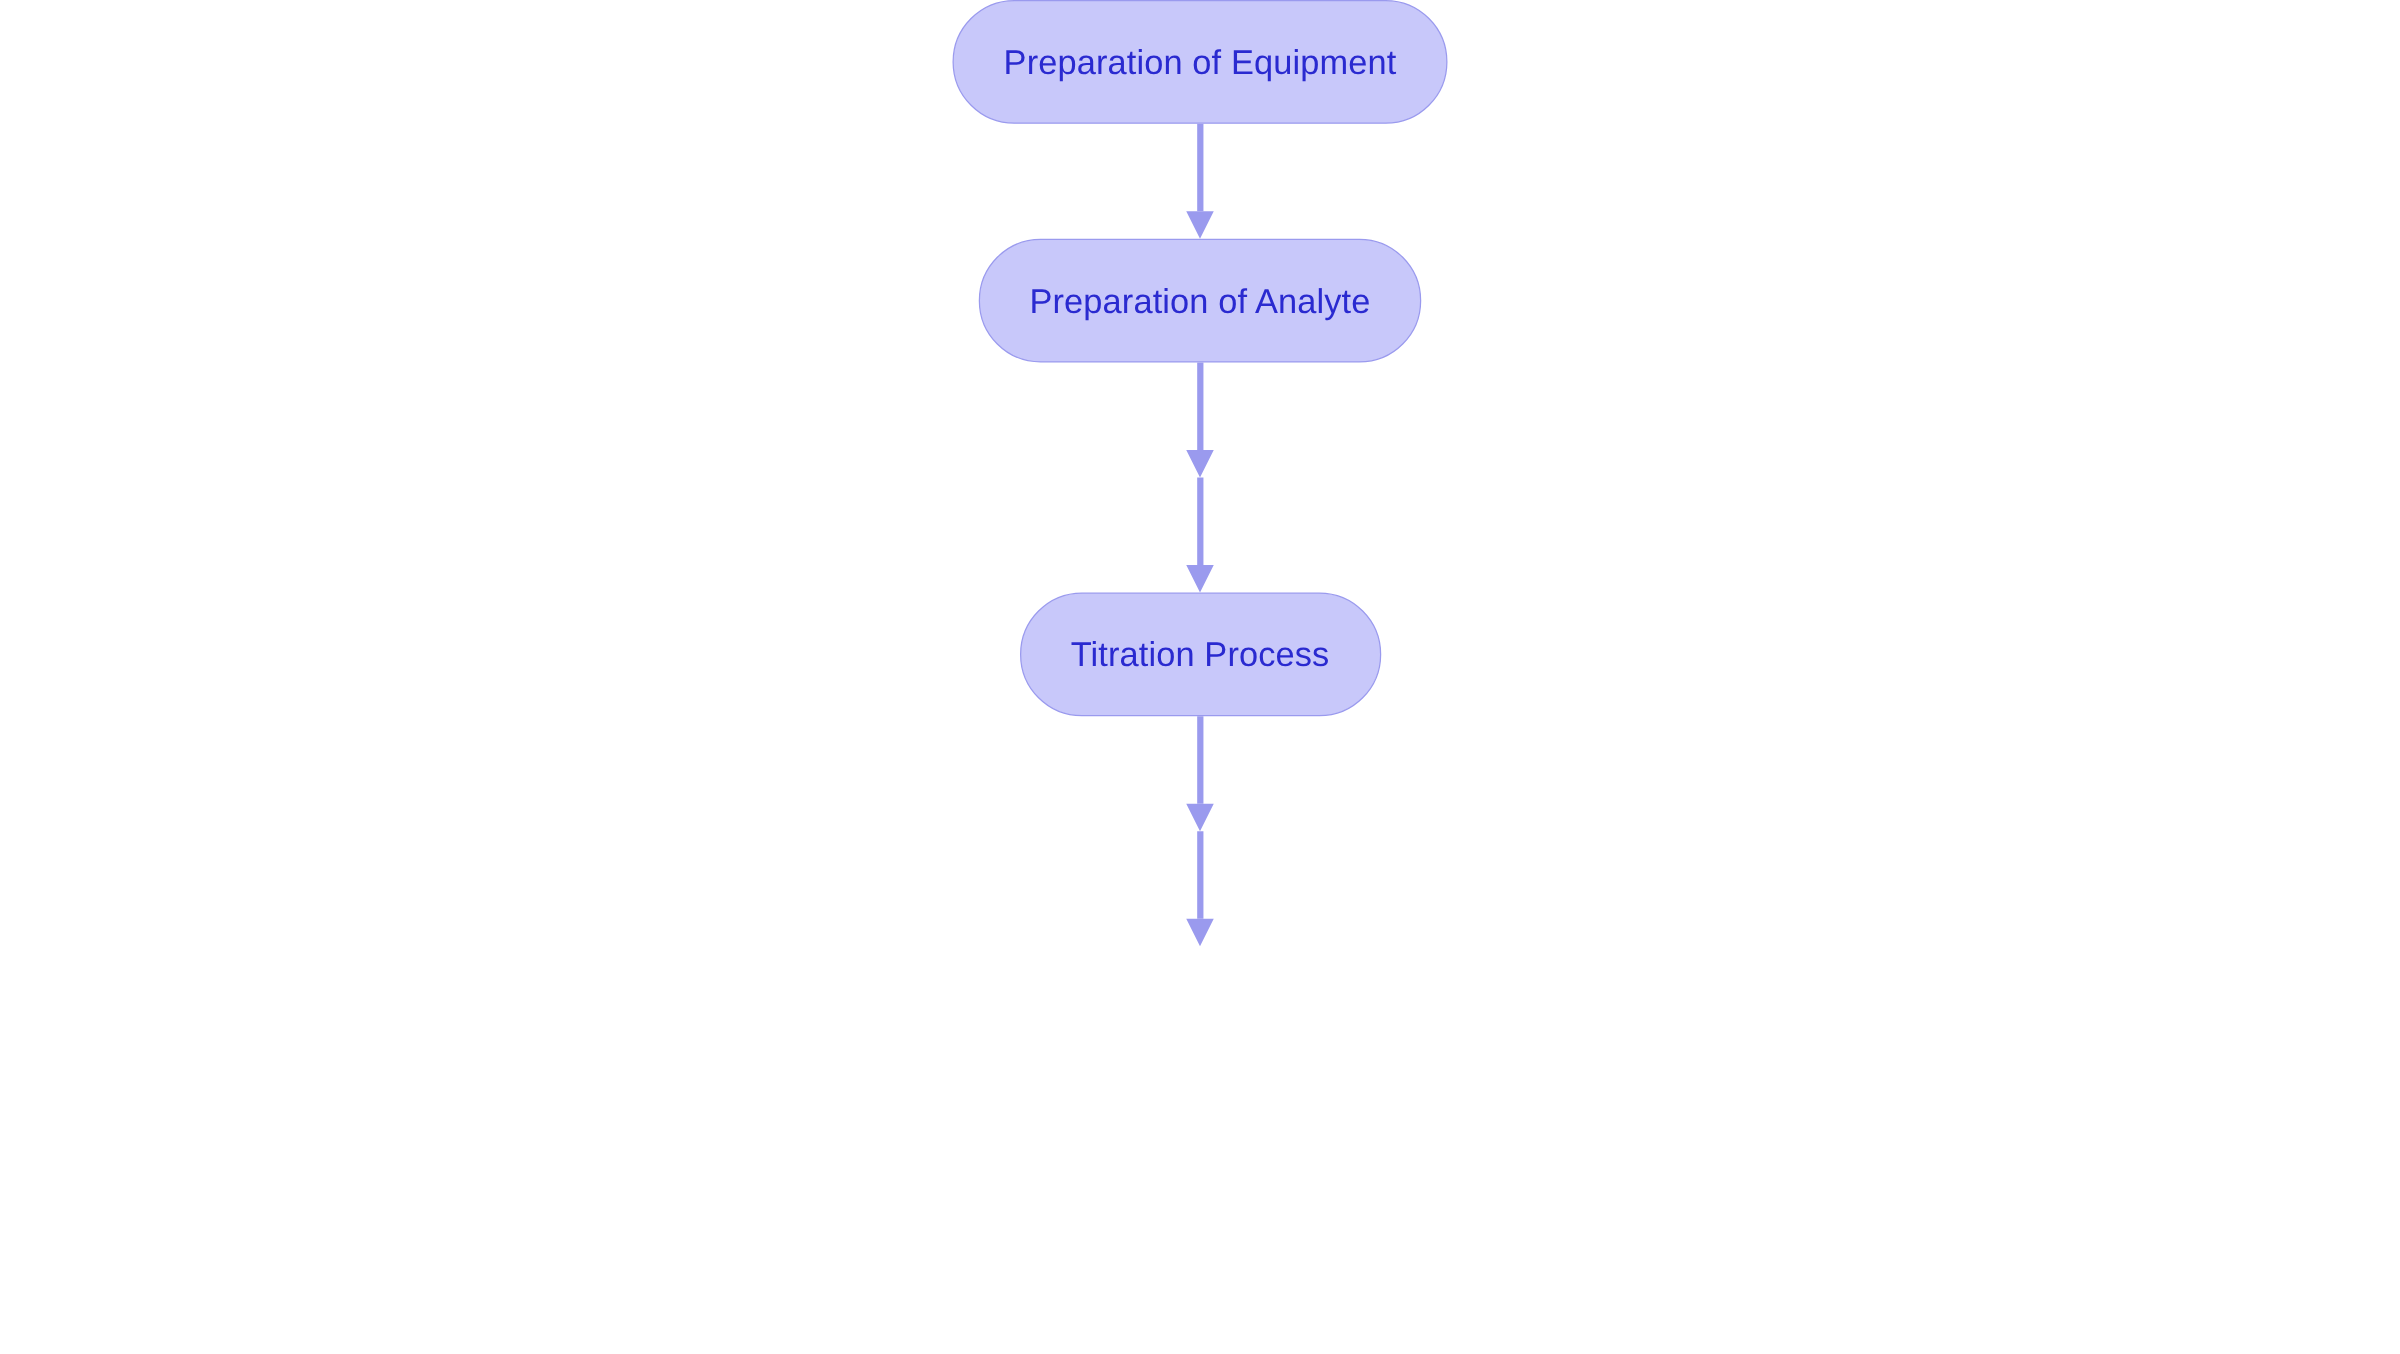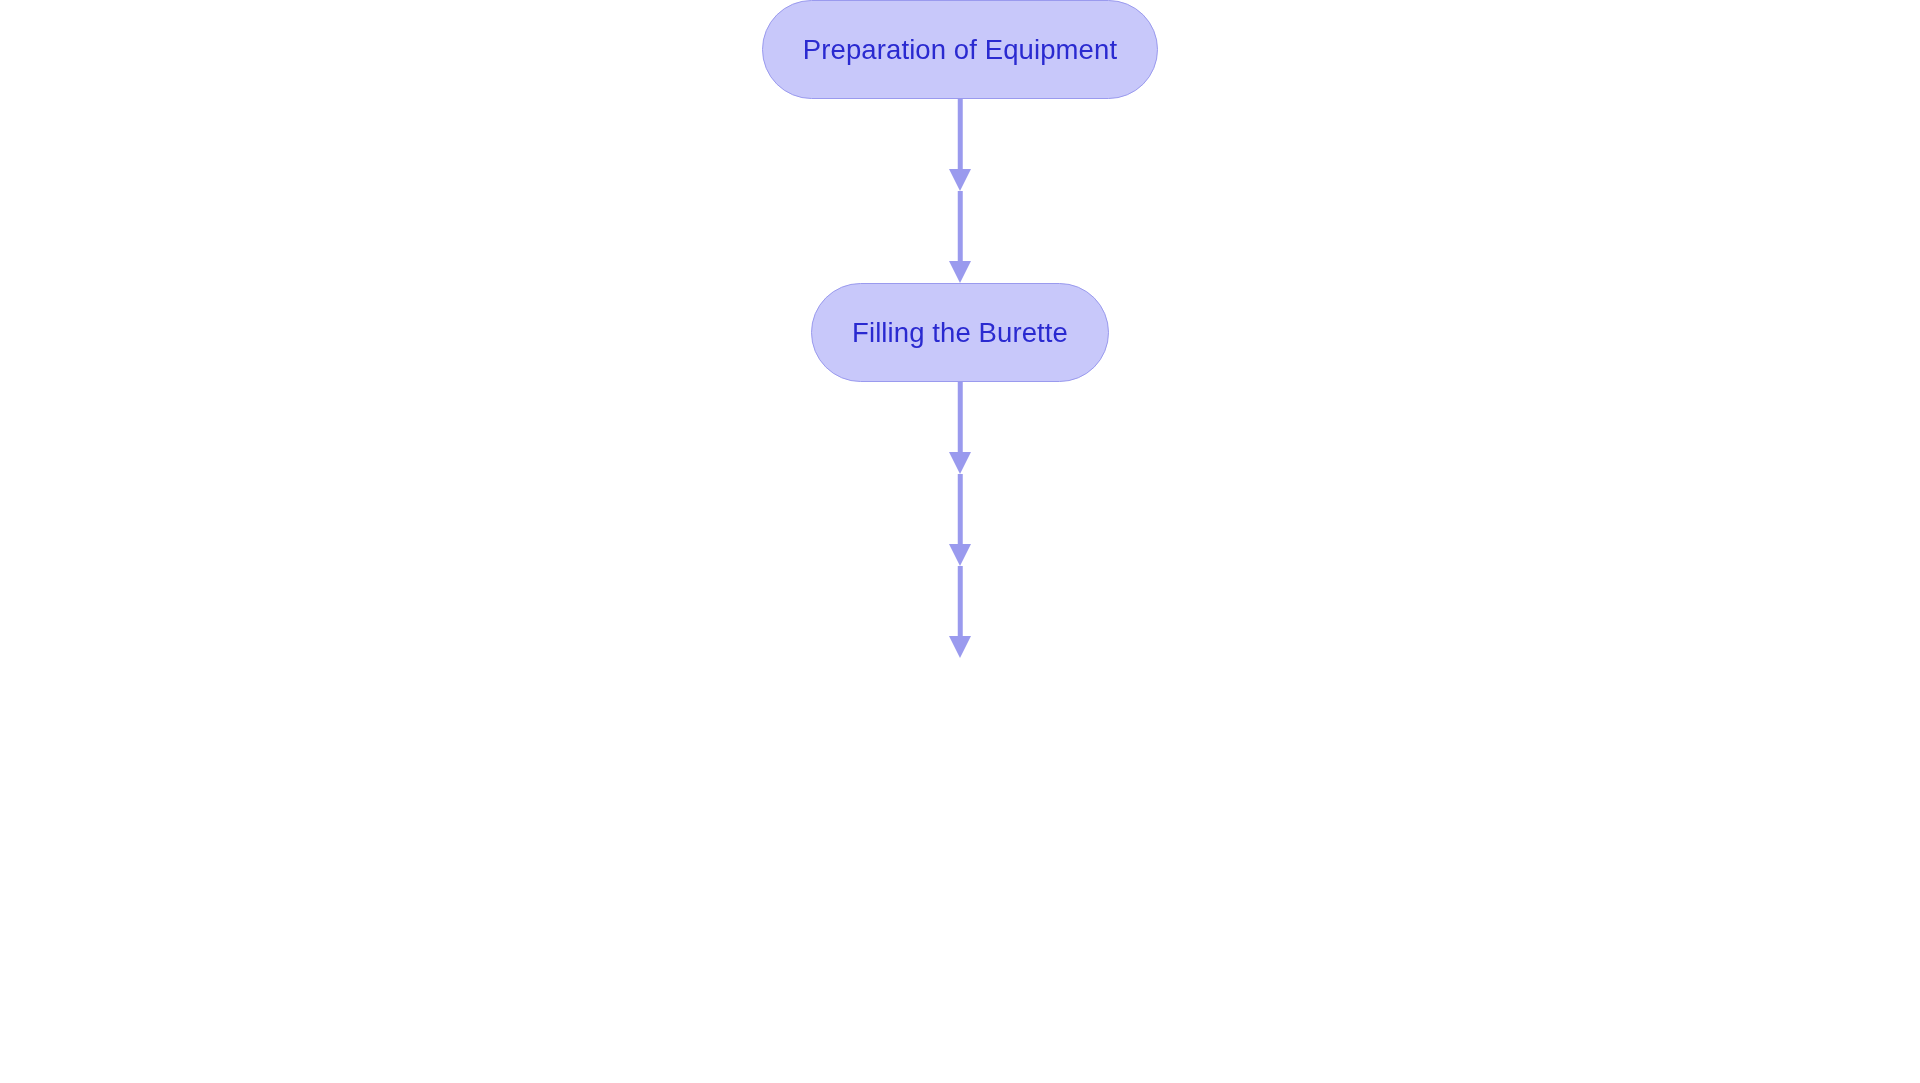--- a/index.html
+++ b/index.html
@@ -91,35 +91,38 @@
 
     <div class="flow-node">
       <span>Preparation of Equipment</span>
     </div>
 
     <div class="flow-connector">
       <span class="stem"></span>
       <span class="arrowhead"></span>
     </div>
 
+    <div class="flow-node">
+      <span>Preparation of Analyte</span>
+    </div>
+
+    <div class="flow-connector">
+      <span class="stem"></span>
+      <span class="arrowhead"></span>
+    </div>
+
 
     <div class="flow-connector">
       <span class="stem"></span>
       <span class="arrowhead"></span>
     </div>
 
     <div class="flow-node">
-      <span>Filling the Burette</span>
+      <span>Titration Process</span>
     </div>
-
-    <div class="flow-connector">
-      <span class="stem"></span>
-      <span class="arrowhead"></span>
-    </div>
-
 
     <div class="flow-connector">
       <span class="stem"></span>
       <span class="arrowhead"></span>
     </div>
 
 
     <div class="flow-connector">
       <span class="stem"></span>
       <span class="arrowhead"></span>

